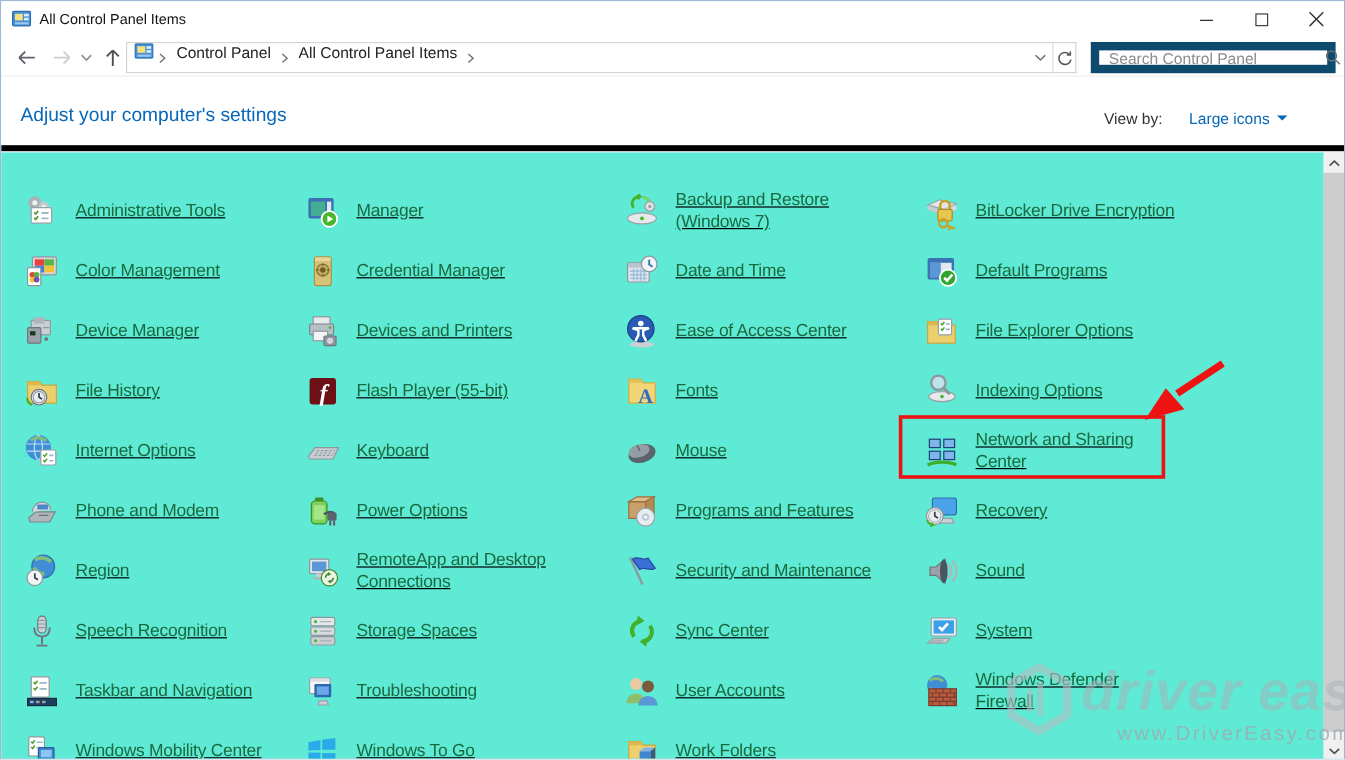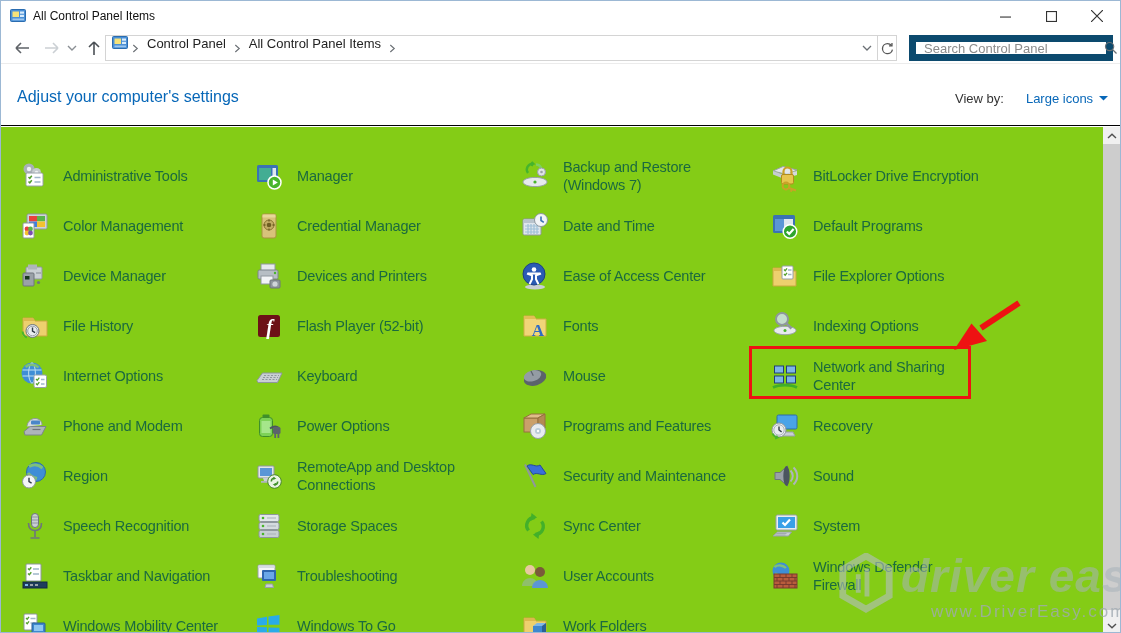--- a/index.html
+++ b/index.html
@@ -24,27 +24,27 @@
   .crumb{padding:0 4px;white-space:nowrap;}
   .crumb-chevron{display:flex;align-items:center;padding:0 4px;}
   .addr-icon{margin-left:6px;width:16px;height:13px;flex:0 0 auto;}
   .addr-dd{margin-left:auto;width:20px;height:24px;display:flex;align-items:center;justify-content:center;}
   .refresh-btn{position:absolute;left:877px;top:4px;width:19px;height:26px;border:1px solid #d4d4d4;border-left:none;background:#fff;display:flex;align-items:center;justify-content:center;padding:0;}
   .searchbox{position:absolute;left:908px;top:4px;width:204px;height:26px;border:7px solid #0c4a6e;display:flex;align-items:center;background:#fff;}
   .searchbox input{flex:1;border:none;outline:none;font-size:13px;color:#444;padding:0 4px 0 8px;font-family:inherit;background:transparent;}
   .searchbox input::placeholder{color:#8c8c8c;}
   .search-ic{width:22px;display:flex;align-items:center;justify-content:center;}
   
-  .header-row{position:absolute;left:0;top:63px;width:100%;height:62px;border-bottom:1px solid #000000;background:#fff;}
+  .header-row{position:absolute;left:0;top:63px;width:100%;height:62px;border-bottom:5px solid #000000;background:#fff;}
   .page-title{position:absolute;left:16px;top:24px;font-size:16px;color:#0767b8;}
-  .viewby{position:absolute;left:954px;top:27px;font-size:13px;color:#333;display:flex;align-items:center;}
+  .viewby{position:absolute;left:919px;top:27px;font-size:13px;color:#333;display:flex;align-items:center;}
   .viewby .vb-value{color:#0767b8;margin-left:22px;}
   .viewby .vb-caret{margin-left:6px;display:flex;align-items:center;}
   
-  .content{position:absolute;left:0;top:126px;width:1104px;height:507px;overflow:hidden;background:#84cc16;}
+  .content{position:absolute;left:0;top:126px;width:1104px;height:507px;overflow:hidden;background:#5eead4;text-decoration:underline;}
   .grid{display:grid;grid-template-columns:234px 266px 250px 336px;grid-auto-rows:50px;padding:24px 0 0 18px;}
   .cp-item{display:flex;align-items:center;cursor:default;}
   .cp-icon{width:32px;height:32px;flex:0 0 auto;margin-right:12px;}
   .cp-icon svg{display:block;}
   .cp-label{font-size:14.5px;line-height:18px;letter-spacing:-0.2px;color:#1b6a3f;white-space:pre-line;}
   
   .scrollbar{position:absolute;right:0;top:126px;width:17px;height:507px;background:#f0f0f0;z-index:2;}
   .sb-btn{position:absolute;left:0;width:17px;height:17px;background:#f0f0f0;display:flex;align-items:center;justify-content:center;border:none;padding:0;}
   .sb-up{top:0;} .sb-down{bottom:0;}
   .sb-thumb{position:absolute;left:0;top:17px;width:17px;height:466px;background:#cdcdcd;}
@@ -352,21 +352,21 @@
           </span>
           <span class="cp-label">File History</span>
         </div>
         <div class="cp-item">
           <span class="cp-icon">
             <svg viewBox="0 0 32 32" width="32" height="32">
               <rect x="5" y="5" width="22" height="22" rx="2.5" fill="#6d1117"></rect>
               <text x="16.5" y="24" font-size="20" font-style="italic" font-weight="bold" fill="#fff" text-anchor="middle" font-family="Liberation Serif,serif">f</text>
             </svg>
           </span>
-          <span class="cp-label">Flash Player (52-bit)</span>
+          <span class="cp-label">Flash Player (55-bit)</span>
         </div>
         <div class="cp-item">
           <span class="cp-icon">
             <svg viewBox="0 0 32 32" width="32" height="32">
               <path d="M5 6h10l2 3h10v17H5z" fill="#f0d579" stroke="#cfae45"></path>
               <path d="M5 6h10l2 3H5z" fill="#e2bf55"></path>
               <text x="19" y="25.5" font-size="17" font-weight="bold" fill="#2e6bc4" text-anchor="middle" font-family="Liberation Serif,serif">A</text>
             </svg>
           </span>
           <span class="cp-label">Fonts</span>

